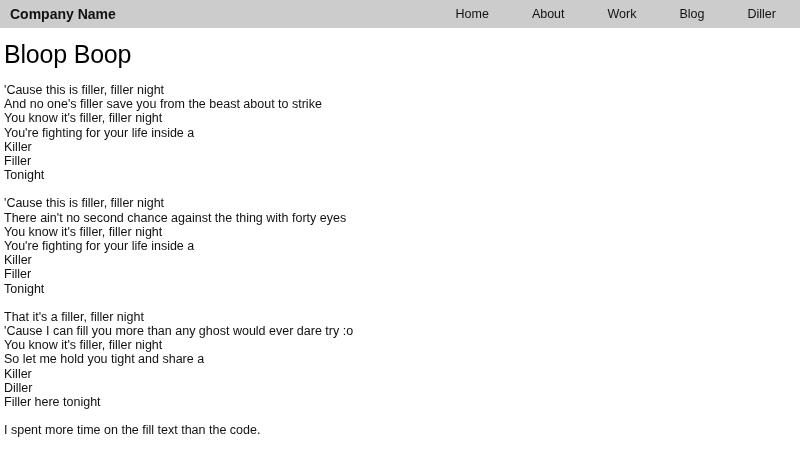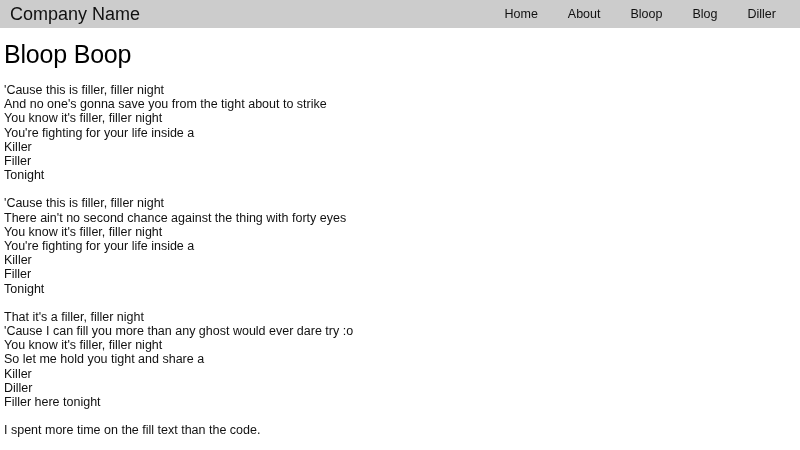--- a/index.html
+++ b/index.html
@@ -18,27 +18,28 @@
   .navbar {
     height: 28px;
     background: #cccccc;
     display: flex;
     align-items: center;
     justify-content: space-between;
     padding: 0 24px 0 10px;
     box-sizing: border-box;
   }
   .brand {
-    font-size: 18px;
+    font-size: 14px;
     color: #111111;
+    font-weight: bold;
   }
   .nav-links {
     display: flex;
     align-items: center;
-    gap: 30px;
+    gap: 43px;
   }
   .nav-link {
     font-size: 12.5px;
     color: #111111;
     text-decoration: none;
     cursor: pointer;
   }
   .content {
     padding: 6px 0 0 4px;
   }
@@ -66,32 +67,32 @@
   }
 </style>
 </head>
 <body>
 
 <div class="navbar">
   <div class="brand">Company Name</div>
   <div class="nav-links">
     <a class="nav-link" href="#">Home</a>
     <a class="nav-link" href="#">About</a>
-    <a class="nav-link" href="#">Bloop</a>
+    <a class="nav-link" href="#">Work</a>
     <a class="nav-link" href="#">Blog</a>
     <a class="nav-link" href="#">Diller</a>
   </div>
 </div>
 
 <div class="content">
   <h1 class="page-title">Bloop Boop</h1>
 
   <div class="stanza">
     <div class="line">'Cause this is filler, filler night</div>
-    <div class="line">And no one's gonna save you from the tight about to strike</div>
+    <div class="line">And no one's filler save you from the beast about to strike</div>
     <div class="line">You know it's filler, filler night</div>
     <div class="line">You're fighting for your life inside a</div>
     <div class="line">Killer</div>
     <div class="line">Filler</div>
     <div class="line">Tonight</div>
   </div>
 
   <div class="stanza">
     <div class="line">'Cause this is filler, filler night</div>
     <div class="line">There ain't no second chance against the thing with forty eyes</div>

